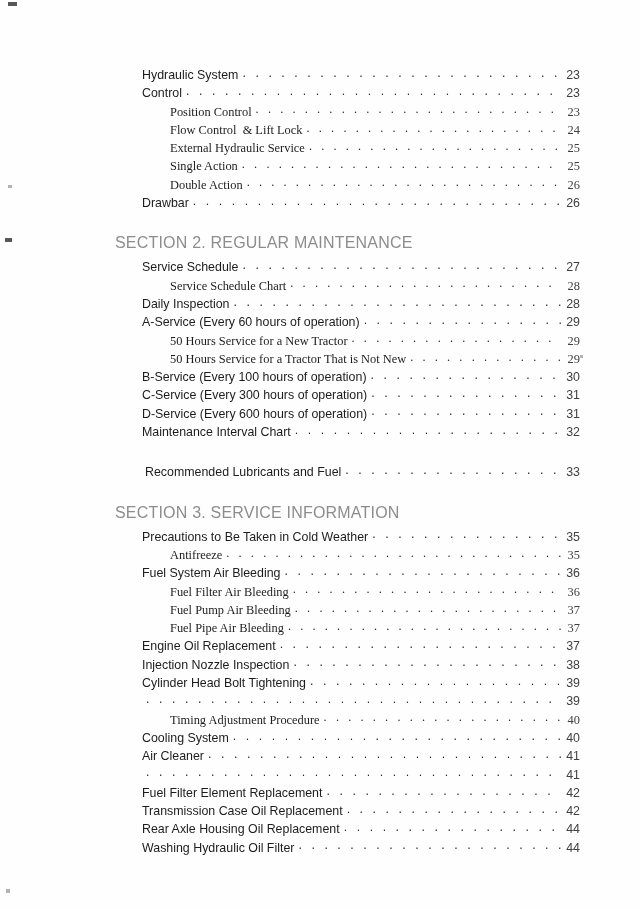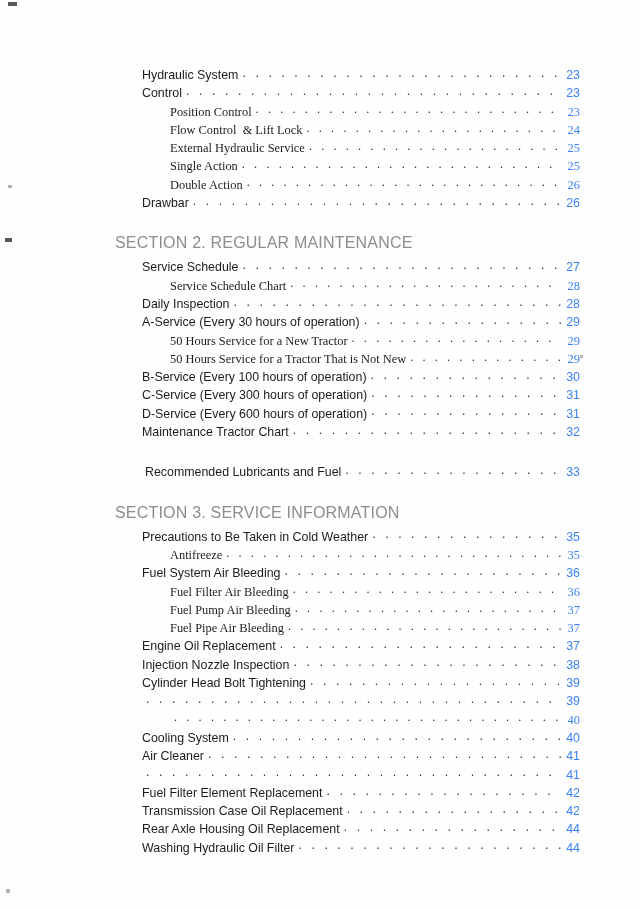--- a/index.html
+++ b/index.html
@@ -82,21 +82,21 @@
     letter-spacing: 3.05px;
     font-size: 12.4px;
     color: #2b2b2b;
     white-space: nowrap;
   }
   .entry .page-no {
     flex: 0 0 auto;
     width: 18px;
     text-align: right;
     font-size: 12.4px;
-    color: #3b82f6;
+    color: #404040;
   }
 
   
   .lvl1 { padding-left: 122px; }
   .lvl2 { padding-left: 150px; font-family: Liberation Serif, serif; }
   .lvl1.nudge { padding-left: 125px; margin-top: 22px; }
 </style>
 </head>
 <body>
 
@@ -114,40 +114,40 @@
       <div class="entry lvl2"><span class="label">Position Control</span><span class="leader"></span><span class="page-no">23</span></div>
       <div class="entry lvl2"><span class="label">Flow Control  &amp; Lift Lock</span><span class="leader"></span><span class="page-no">24</span></div>
       <div class="entry lvl2"><span class="label">External Hydraulic Service</span><span class="leader"></span><span class="page-no">25</span></div>
       <div class="entry lvl2"><span class="label">Single Action</span><span class="leader"></span><span class="page-no">25</span></div>
       <div class="entry lvl2"><span class="label">Double Action</span><span class="leader"></span><span class="page-no">26</span></div>
       <div class="entry lvl1"><span class="label">Drawbar</span><span class="leader"></span><span class="page-no">26</span></div>
       <div class="section-heading">SECTION 2. REGULAR MAINTENANCE</div>
       <div class="entry lvl1"><span class="label">Service Schedule</span><span class="leader"></span><span class="page-no">27</span></div>
       <div class="entry lvl2"><span class="label">Service Schedule Chart</span><span class="leader"></span><span class="page-no">28</span></div>
       <div class="entry lvl1"><span class="label">Daily Inspection</span><span class="leader"></span><span class="page-no">28</span></div>
-      <div class="entry lvl1"><span class="label">A-Service (Every 30 hours of operation)</span><span class="leader"></span><span class="page-no">29</span></div>
+      <div class="entry lvl1"><span class="label">A-Service (Every 60 hours of operation)</span><span class="leader"></span><span class="page-no">29</span></div>
       <div class="entry lvl2"><span class="label">50 Hours Service for a New Tractor</span><span class="leader"></span><span class="page-no">29</span></div>
       <div class="entry lvl2"><span class="label">50 Hours Service for a Tractor That is Not New</span><span class="leader"></span><span class="page-no">29</span></div>
       <div class="entry lvl1"><span class="label">B-Service (Every 100 hours of operation)</span><span class="leader"></span><span class="page-no">30</span></div>
       <div class="entry lvl1"><span class="label">C-Service (Every 300 hours of operation)</span><span class="leader"></span><span class="page-no">31</span></div>
       <div class="entry lvl1"><span class="label">D-Service (Every 600 hours of operation)</span><span class="leader"></span><span class="page-no">31</span></div>
-      <div class="entry lvl1"><span class="label">Maintenance Tractor Chart</span><span class="leader"></span><span class="page-no">32</span></div>
+      <div class="entry lvl1"><span class="label">Maintenance Interval Chart</span><span class="leader"></span><span class="page-no">32</span></div>
       <div class="entry lvl1 nudge"><span class="label">Recommended Lubricants and Fuel</span><span class="leader"></span><span class="page-no">33</span></div>
       <div class="section-heading">SECTION 3. SERVICE INFORMATION</div>
       <div class="entry lvl1"><span class="label">Precautions to Be Taken in Cold Weather</span><span class="leader"></span><span class="page-no">35</span></div>
       <div class="entry lvl2"><span class="label">Antifreeze</span><span class="leader"></span><span class="page-no">35</span></div>
       <div class="entry lvl1"><span class="label">Fuel System Air Bleeding</span><span class="leader"></span><span class="page-no">36</span></div>
       <div class="entry lvl2"><span class="label">Fuel Filter Air Bleeding</span><span class="leader"></span><span class="page-no">36</span></div>
       <div class="entry lvl2"><span class="label">Fuel Pump Air Bleeding</span><span class="leader"></span><span class="page-no">37</span></div>
       <div class="entry lvl2"><span class="label">Fuel Pipe Air Bleeding</span><span class="leader"></span><span class="page-no">37</span></div>
       <div class="entry lvl1"><span class="label">Engine Oil Replacement</span><span class="leader"></span><span class="page-no">37</span></div>
       <div class="entry lvl1"><span class="label">Injection Nozzle Inspection</span><span class="leader"></span><span class="page-no">38</span></div>
       <div class="entry lvl1"><span class="label">Cylinder Head Bolt Tightening</span><span class="leader"></span><span class="page-no">39</span></div>
       <div class="entry lvl1"><span class="leader"></span><span class="page-no">39</span></div>
-      <div class="entry lvl2"><span class="leader"></span><span class="page-no">40</span></div>
+      <div class="entry lvl2"><span class="label">Timing Adjustment Procedure</span><span class="leader"></span><span class="page-no">40</span></div>
       <div class="entry lvl1"><span class="label">Cooling System</span><span class="leader"></span><span class="page-no">40</span></div>
       <div class="entry lvl1"><span class="label">Air Cleaner</span><span class="leader"></span><span class="page-no">41</span></div>
       <div class="entry lvl1"><span class="leader"></span><span class="page-no">41</span></div>
       <div class="entry lvl1"><span class="label">Fuel Filter Element Replacement</span><span class="leader"></span><span class="page-no">42</span></div>
       <div class="entry lvl1"><span class="label">Transmission Case Oil Replacement</span><span class="leader"></span><span class="page-no">42</span></div>
       <div class="entry lvl1"><span class="label">Rear Axle Housing Oil Replacement</span><span class="leader"></span><span class="page-no">44</span></div>
       <div class="entry lvl1"><span class="label">Washing Hydraulic Oil Filter</span><span class="leader"></span><span class="page-no">44</span></div>
     </div>
 </div>
 

